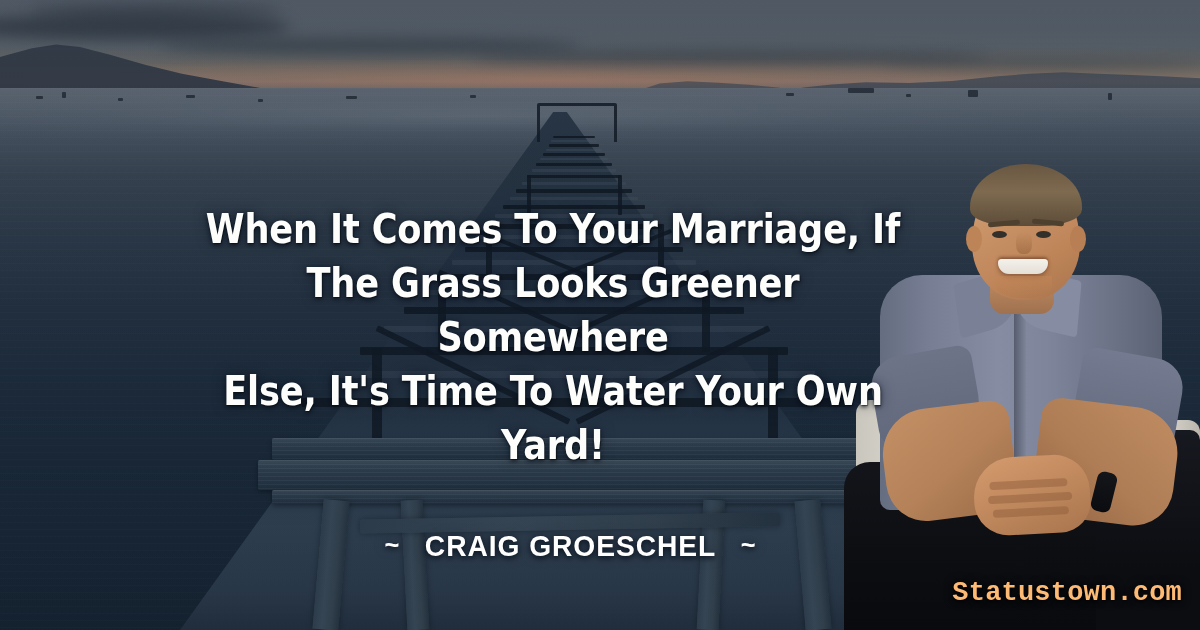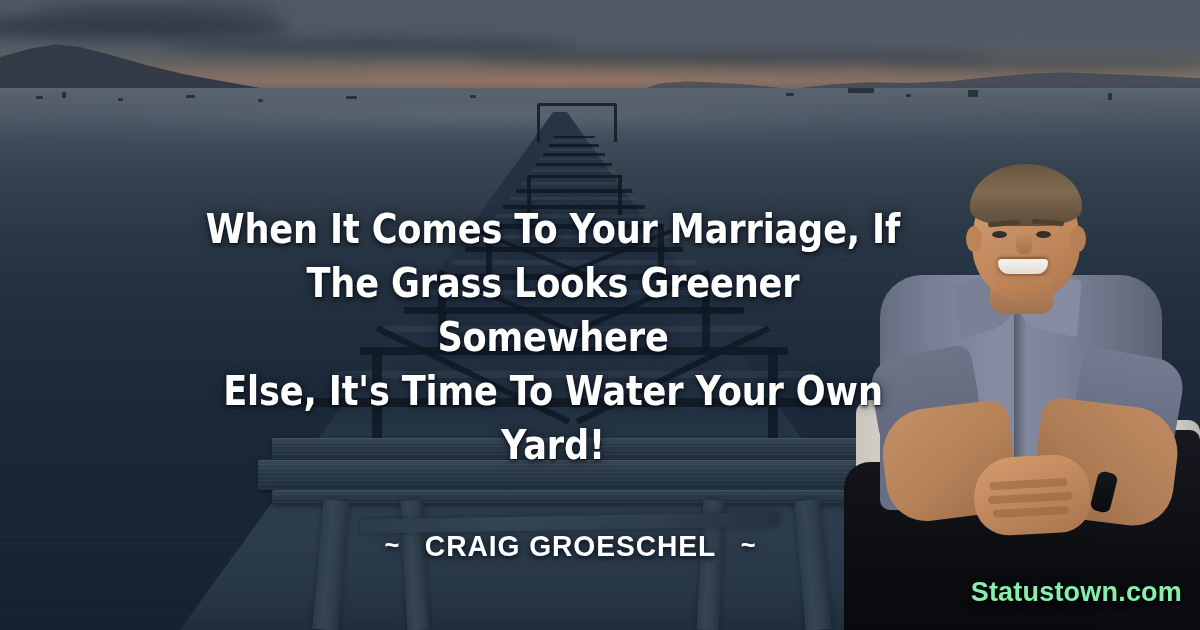--- a/index.html
+++ b/index.html
@@ -402,24 +402,24 @@
     font-size: 27px;
     vertical-align: 2px;
   }
   .author .tilde.left  { margin-right: 26px; }
   .author .tilde.right { margin-left: 26px; }
 
   .watermark {
     position: absolute;
     right: 18px;
     bottom: 22px;
-    font-family: Liberation Sans, sans-serif;
+    font-family: Liberation Mono, monospace;
     font-weight: bold;
     font-size: 27px;
-    color: #86efac;
+    color: #fdba74;
     letter-spacing: 0.2px;
     text-shadow:
       0 2px 5px rgba(0,0,0,0.85),
       0 0 10px rgba(0,0,0,0.6);
     text-align: right;
   }
 </style>
 </head>
 <body>
 

